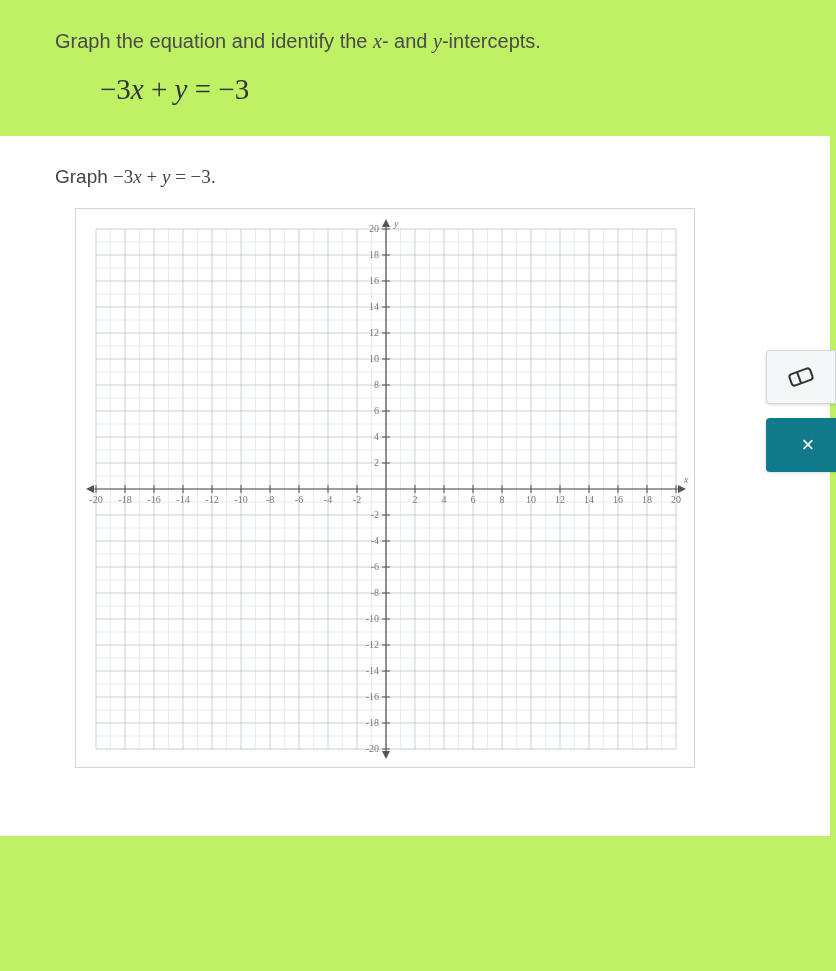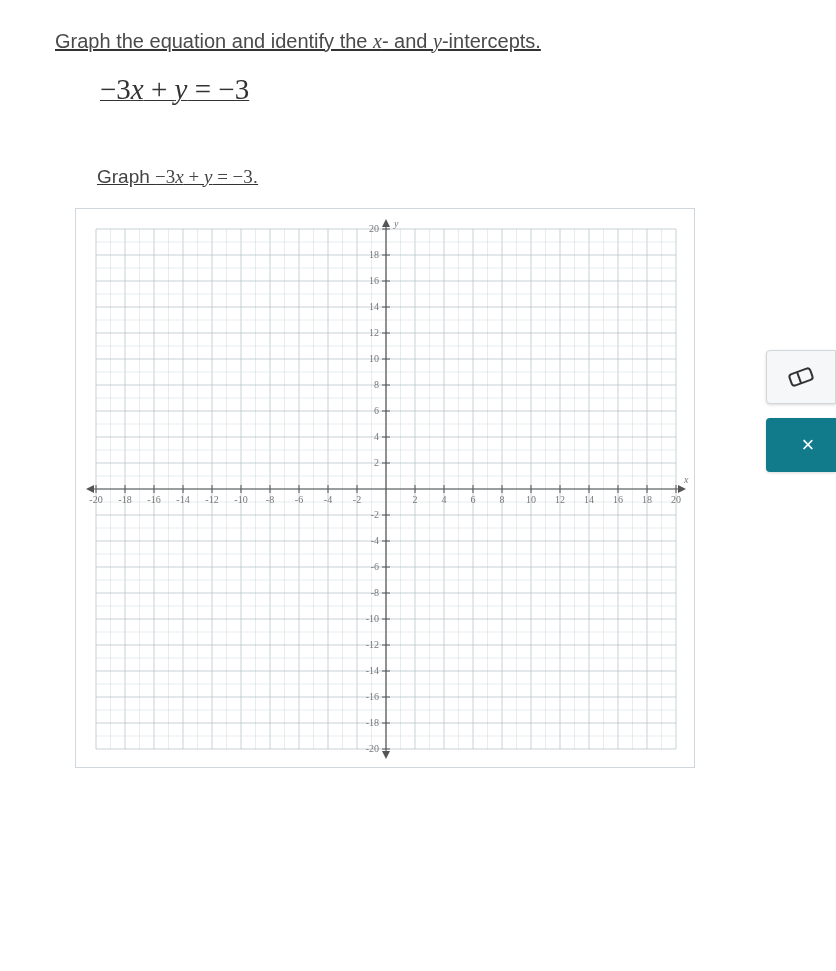--- a/index.html
+++ b/index.html
@@ -5,26 +5,25 @@
   * { box-sizing: border-box; margin: 0; padding: 0; }
   body {
     font-family: Arial, Helvetica, sans-serif;
     background: #e8eef0;
     width: 836px;
     height: 971px;
     overflow: hidden;
     color: #333;
   }
   .page {
-    background: #ffffff;
+    background: #bef264;
     width: 100%;
     height: 100%;
     padding: 30px 6px 0 0;
     position: relative;
-    text-decoration: underline;
   }
   .question-text {
     font-size: 20px;
     color: #4a4a4a;
     margin: 0 0 20px 55px;
   }
   .question-text .ital { font-style: italic; font-family: "Times New Roman", serif; }
   .equation-wrap {
     margin: 0 0 30px 100px;
   }
@@ -50,21 +49,21 @@
   }
   .content-area {
     background: #fff;
     padding: 30px 0 30px 0;
     position: relative;
     min-height: 700px;
   }
   .graph-label {
     font-size: 19px;
     color: #444;
-    margin: 0 0 20px 97px;
+    margin: 0 0 20px 55px;
     font-family: Arial, sans-serif;
   }
   .graph-label .eq { font-family: "Times New Roman", serif; }
   .graph-wrap {
     position: relative;
     margin-left: 75px;
     width: 620px;
     height: 560px;
     border: 1px solid #cfd8dc;
     background: #fff;

